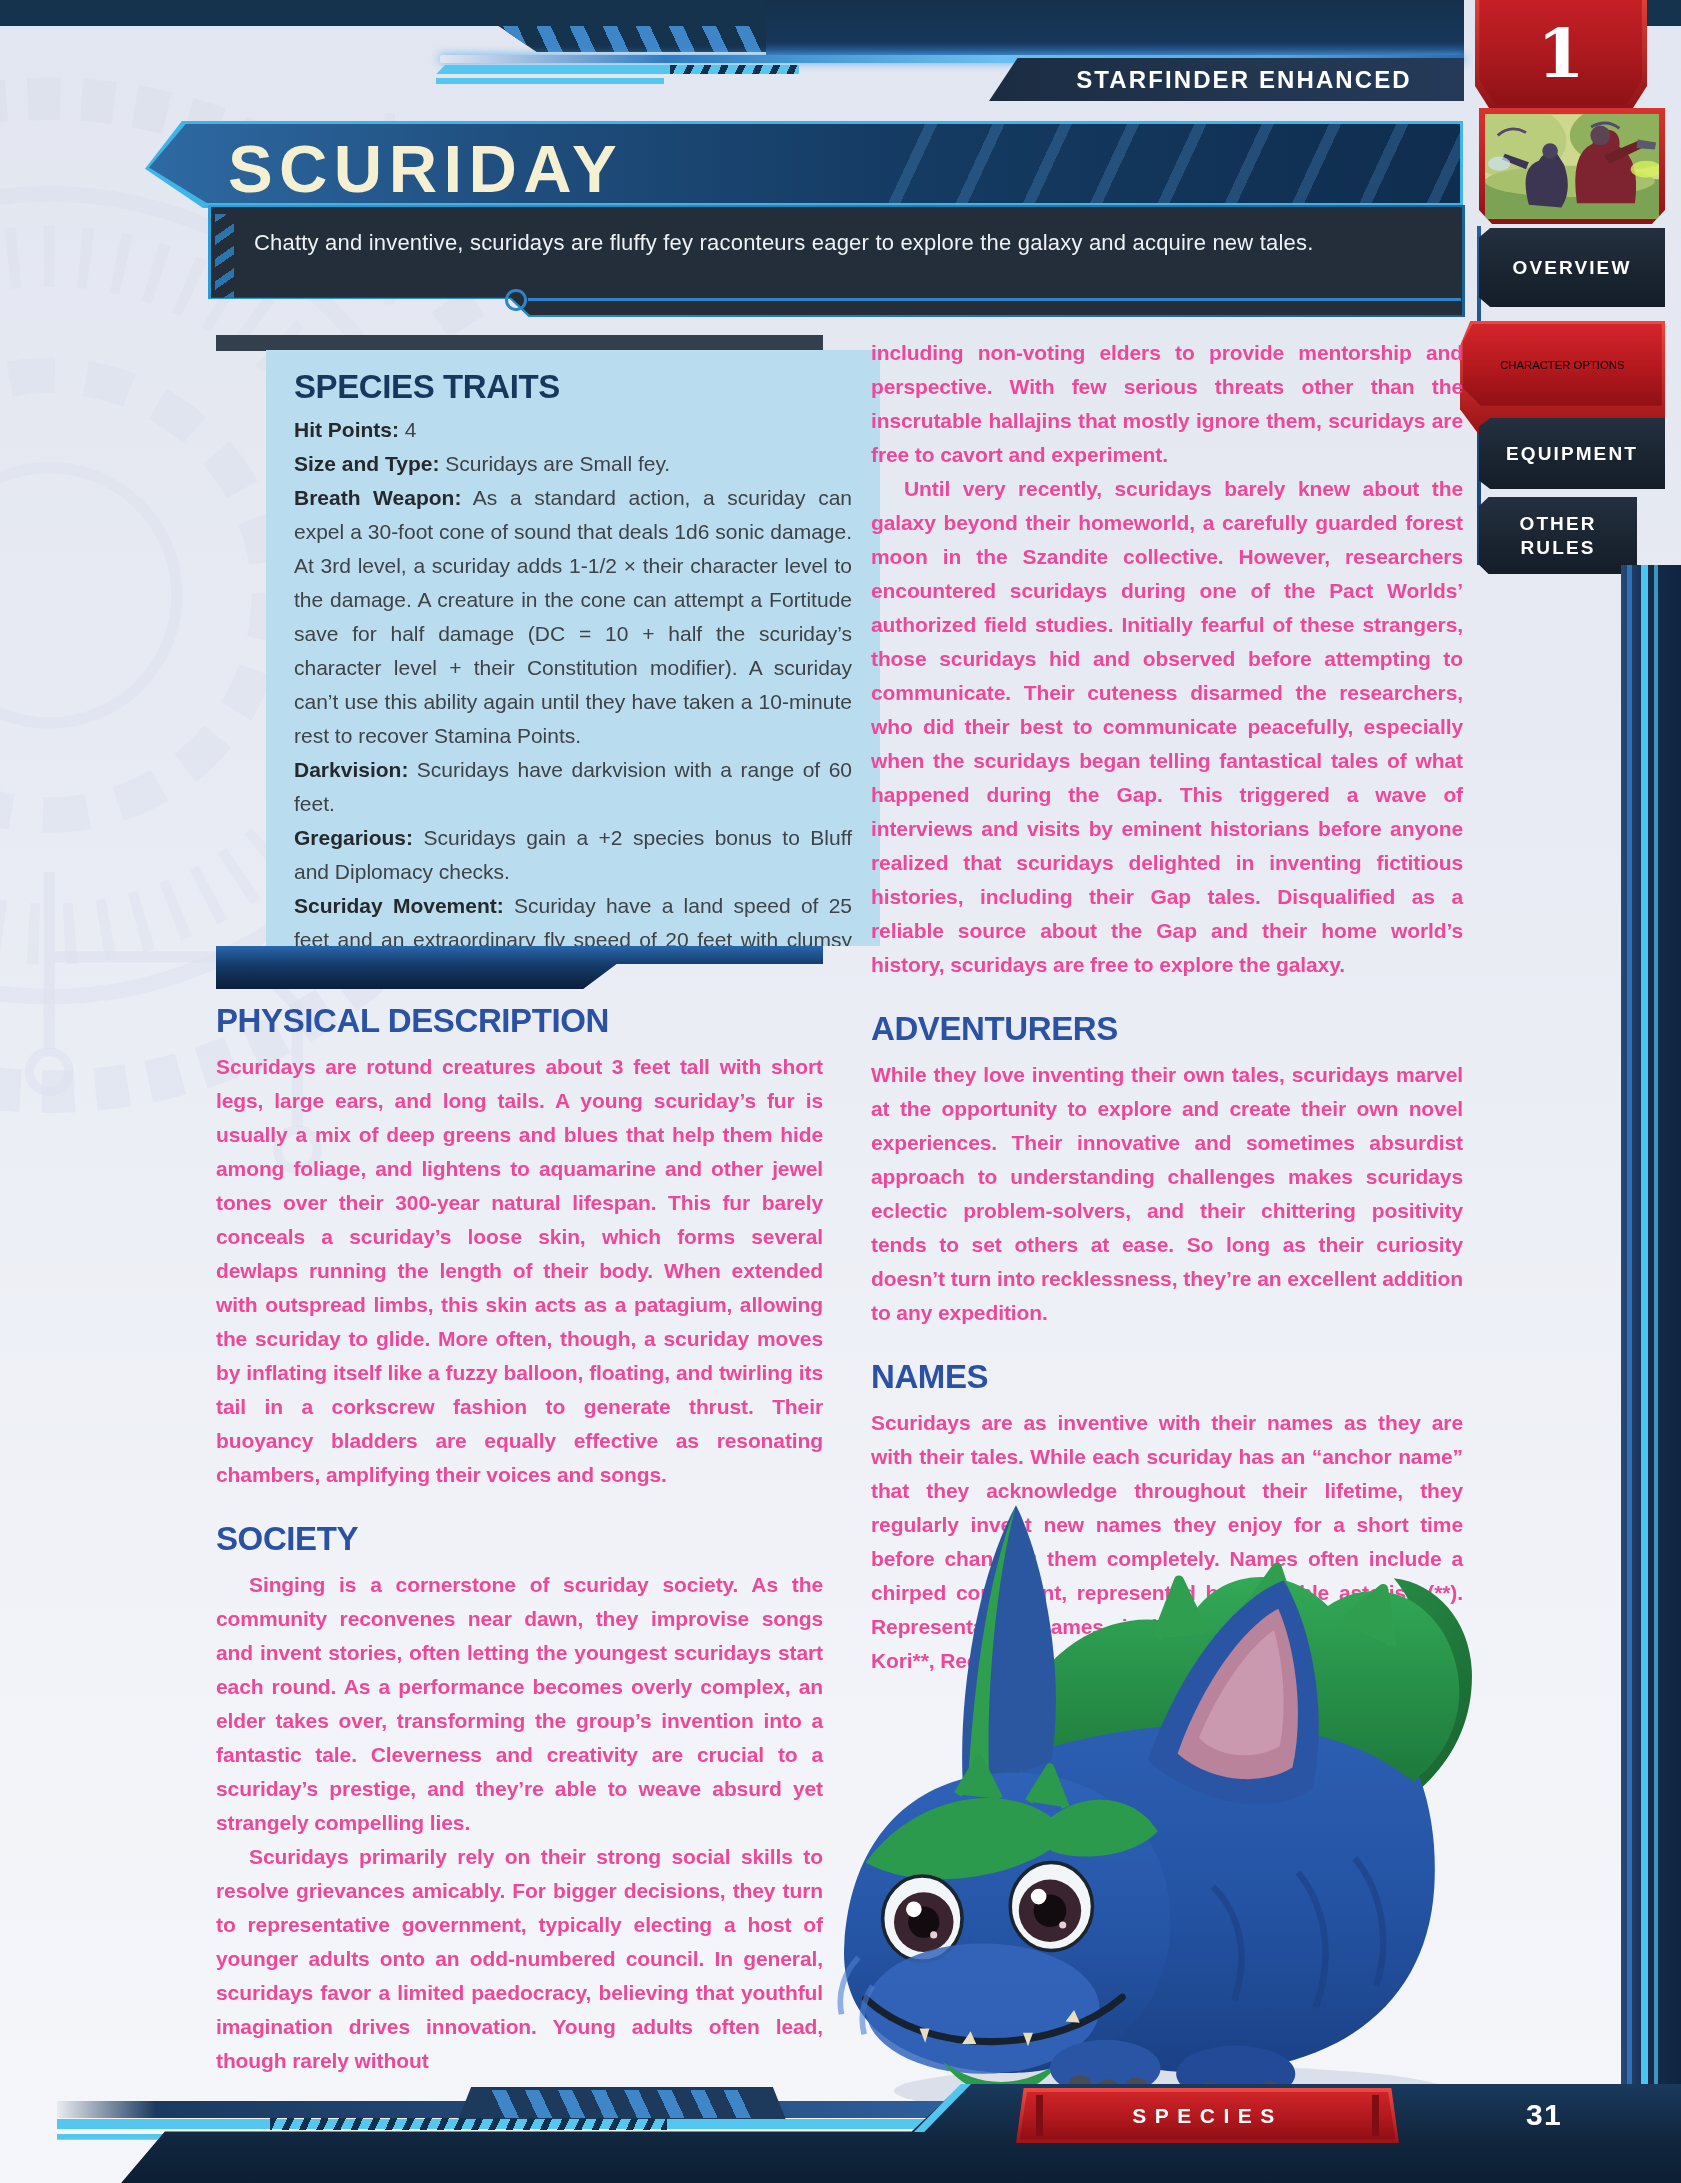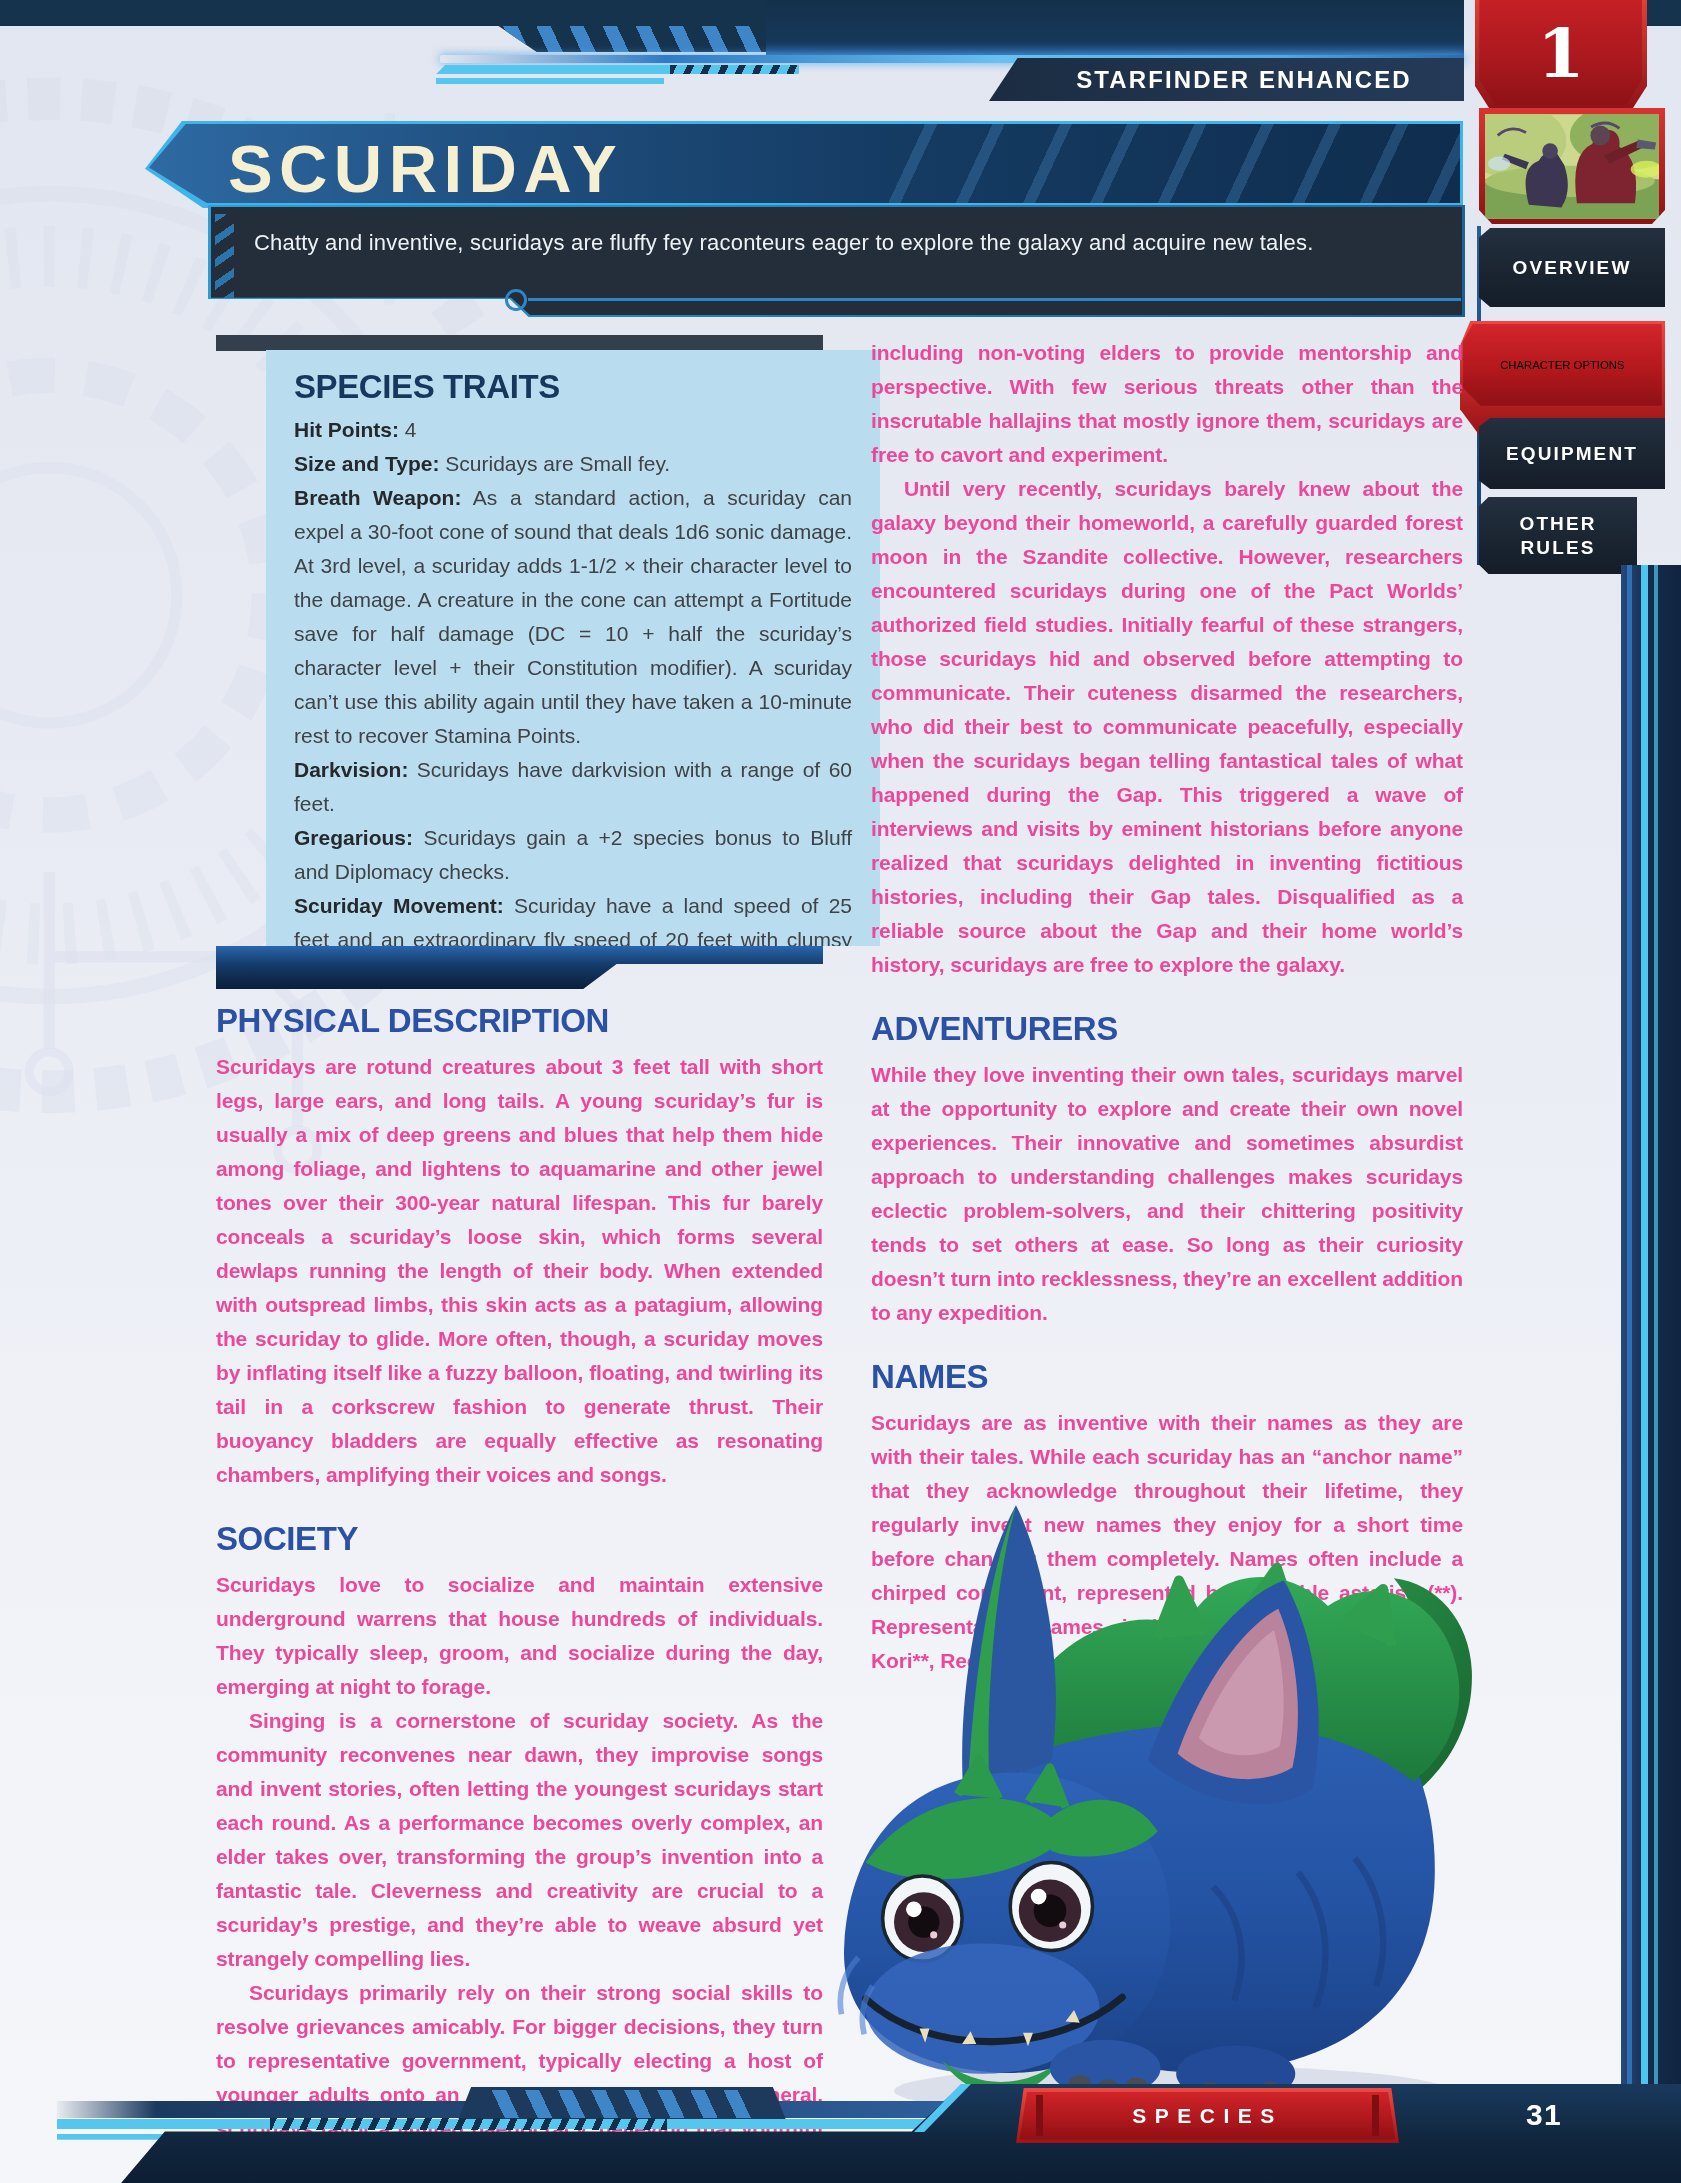--- a/index.html
+++ b/index.html
@@ -184,21 +184,20 @@
     <p class="trait"><b>Gregarious:</b> <span>Scuridays gain a +2 species bonus to Bluff and Diplomacy checks.</span></p>
     <p class="trait"><b>Scuriday Movement:</b> <span>Scuriday have a land speed of 25 feet and an extraordinary fly speed of 20 feet with clumsy maneuverability.</span></p>
   </div>
 </div>
 <div class="abs" id="traits-bottom" style="left:216px;top:946px;width:607px;height:43px;"></div>
 
 <div class="col" style="left:216px;top:1002px;width:607px;">
   <h3>PHYSICAL DESCRIPTION</h3>
   <p>Scuridays are rotund creatures about 3 feet tall with short legs, large ears, and long tails. A young scuriday’s fur is usually a mix of deep greens and blues that help them hide among foliage, and lightens to aquamarine and other jewel tones over their 300-year natural lifespan. This fur barely conceals a scuriday’s loose skin, which forms several dewlaps running the length of their body. When extended with outspread limbs, this skin acts as a patagium, allowing the scuriday to glide. More often, though, a scuriday moves by inflating itself like a fuzzy balloon, floating, and twirling its tail in a corkscrew fashion to generate thrust. Their buoyancy bladders are equally effective as resonating chambers, amplifying their voices and songs.</p>
   <h3 class="gap">SOCIETY</h3>
-  <p>Scuridays love to socialize and maintain extensive underground warrens that house hundreds of individuals. They typically sleep, groom, and socialize during the day, emerging at night to forage.</p>
   <p class="indent">Singing is a cornerstone of scuriday society. As the community reconvenes near dawn, they improvise songs and invent stories, often letting the youngest scuridays start each round. As a performance becomes overly complex, an elder takes over, transforming the group’s invention into a fantastic tale. Cleverness and creativity are crucial to a scuriday’s prestige, and they’re able to weave absurd yet strangely compelling lies.</p>
   <p class="indent">Scuridays primarily rely on their strong social skills to resolve grievances amicably. For bigger decisions, they turn to representative government, typically electing a host of younger adults onto an odd-numbered council. In general, scuridays favor a limited paedocracy, believing that youthful imagination drives innovation. Young adults often lead, though rarely without</p>
 </div>
 
 <div class="col" style="left:871px;top:336px;width:592px;">
   <p>including non-voting elders to provide mentorship and perspective. With few serious threats other than the inscrutable hallajins that mostly ignore them, scuridays are free to cavort and experiment.</p>
   <p class="indent">Until very recently, scuridays barely knew about the galaxy beyond their homeworld, a carefully guarded forest moon in the Szandite collective. However, researchers encountered scuridays during one of the Pact Worlds’ authorized field studies. Initially fearful of these strangers, those scuridays hid and observed before attempting to communicate. Their cuteness disarmed the researchers, who did their best to communicate peacefully, especially when the scuridays began telling fantastical tales of what happened during the Gap. This triggered a wave of interviews and visits by eminent historians before anyone realized that scuridays delighted in inventing fictitious histories, including their Gap tales. Disqualified as a reliable source about the Gap and their home world’s history, scuridays are free to explore the galaxy.</p>
   <h3 class="gap">ADVENTURERS</h3>
   <p>While they love inventing their own tales, scuridays marvel at the opportunity to explore and create their own novel experiences. Their innovative and sometimes absurdist approach to understanding challenges makes scuridays eclectic problem-solvers, and their chittering positivity tends to set others at ease. So long as their curiosity doesn’t turn into recklessness, they’re an excellent addition to any expedition.</p>
   <h3 class="gap">NAMES</h3>

